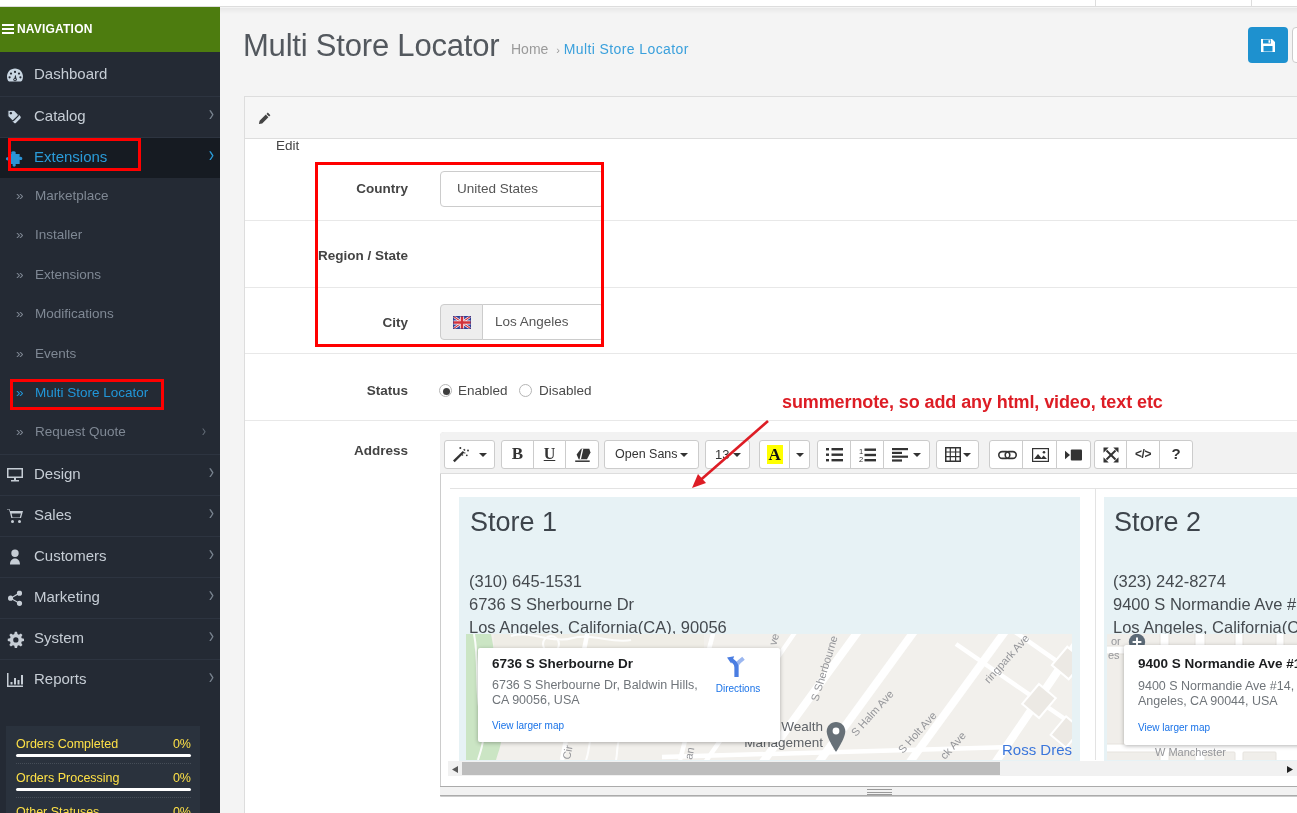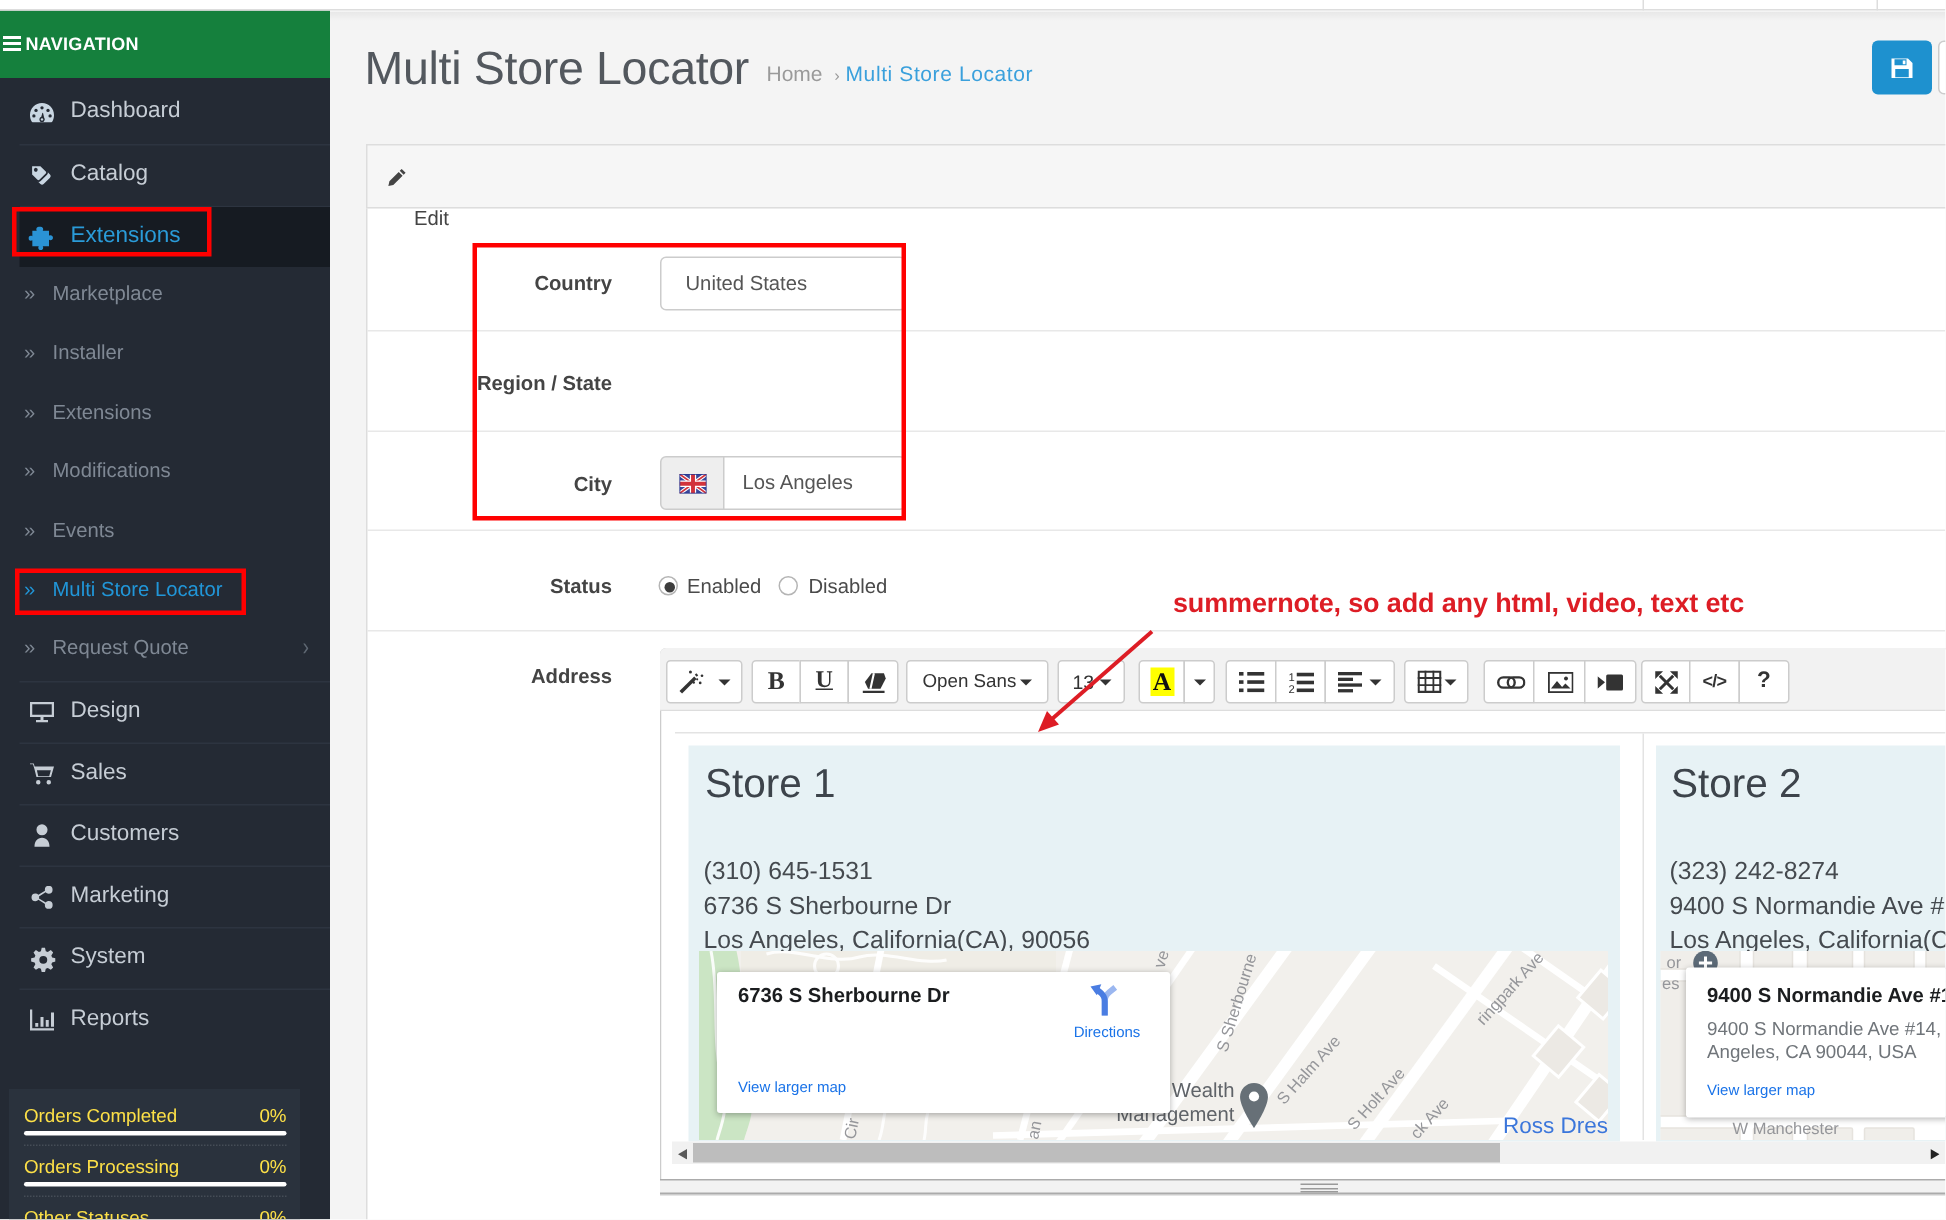--- a/index.html
+++ b/index.html
@@ -2,25 +2,25 @@
 <html><head>
 <meta charset="utf-8">
 <style>
   * { margin:0; padding:0; box-sizing:border-box; }
   html,body { width:1297px; height:813px; overflow:hidden; font-family:"Liberation Sans",sans-serif; background:#fff; }
   #stage { position:relative; width:1297px; height:813px; overflow:hidden; background:#f4f4f4; }
   .abs { position:absolute; }
 
   
   #sidebar { left:0; top:7px; width:220px; height:806px; background:#242a34; }
-  #navhead { left:0; top:7px; width:220px; height:45px; background:#15803d; color:#fff; }
+  #navhead { left:0; top:7px; width:220px; height:45px; background:#4d7c0f; color:#fff; }
   #navhead .txt { position:absolute; left:17px; top:15px; font-size:12px; font-weight:bold; letter-spacing:0.2px; }
   #navhead .burger { position:absolute; left:2px; top:17px; width:12px; height:10px; }
   #navhead .burger div { height:2.2px; background:#fff; margin-bottom:1.6px; }
-  .mitem { position:absolute; left:13px; width:228px; height:41px; color:#c6cdd5; font-size:15px; }
+  .mitem { position:absolute; left:0; width:228px; height:41px; color:#c6cdd5; font-size:15px; }
   .mitem .lbl { position:absolute; left:34px; top:10px; }
   .mitem .ico { position:absolute; left:6px; top:11px; width:18px; height:18px; }
   .mitem .chev { position:absolute; right:14px; top:8px; font-size:16px; color:#78828e; font-family:"Liberation Sans"; transform:scaleY(1.35); }
   .mitem.sep { border-top:1px solid #2d3440; }
   .mitem.active { background:#161b22; color:#2a9bd8; }
   .sitem { position:absolute; left:0; width:220px; height:39px; color:#7f8894; font-size:13.5px; }
   .sitem .lbl { position:absolute; left:35px; top:11px; }
   .sitem .guil { position:absolute; left:16px; top:11px; font-size:13.5px; }
   .sitem .chev { position:absolute; right:14px; top:10px; font-size:13px; color:#5f6873; transform:scaleY(1.3); }
   .sitem.active { color:#2196d8; }
@@ -481,20 +481,21 @@
       <text x="4" y="11">or</text>
       <text x="1" y="25">es</text>
     </g>
     <text x="48" y="122" font-family="Liberation Sans" font-size="11" fill="#95969a">W Manchester</text>
     <circle cx="30" cy="8" r="8.2" fill="#5c6a77"></circle>
     <path d="M30 3.6v8.8M25.6 8h8.8" stroke="#fff" stroke-width="2"></path>
   </svg>
 
   <div class="gmcard" style="left:478px;top:648px;width:302px;height:94px;">
     <div class="gmtitle" style="left:14px;top:8px;">6736 S Sherbourne Dr</div>
+    <div class="gmaddr" style="left:14px;top:30px;">6736 S Sherbourne Dr, Baldwin Hills,<br>CA 90056, USA</div>
     <div class="gmlink" style="left:14px;top:72px;">View larger map</div>
     <svg style="position:absolute;left:246px;top:7px;" width="25" height="25" viewBox="0 0 25 25">
       <path d="M12.5 22V12.5c0-2.5.8-4.2 3-6l4-3.2" fill="none" stroke="#9bb7f0" stroke-width="4"></path>
       <path d="M12.5 22V12.5c0-2.5-.8-4.2-3-6l-2.6-2" fill="none" stroke="#4a7de2" stroke-width="4"></path>
       <path d="M10.2 1.2L3 2.6l4.2 5.9z" fill="#4a7de2"></path>
     </svg>
     <div class="gmlink" style="left:224px;top:35px;width:72px;text-align:center;">Directions</div>
   </div>
 
   <div class="gmcard" style="left:1124px;top:645px;width:180px;height:100px;">

